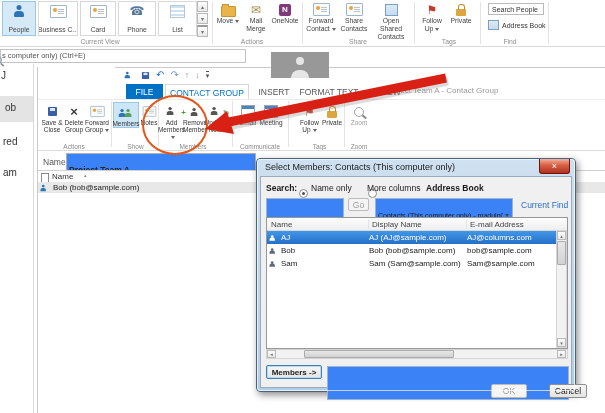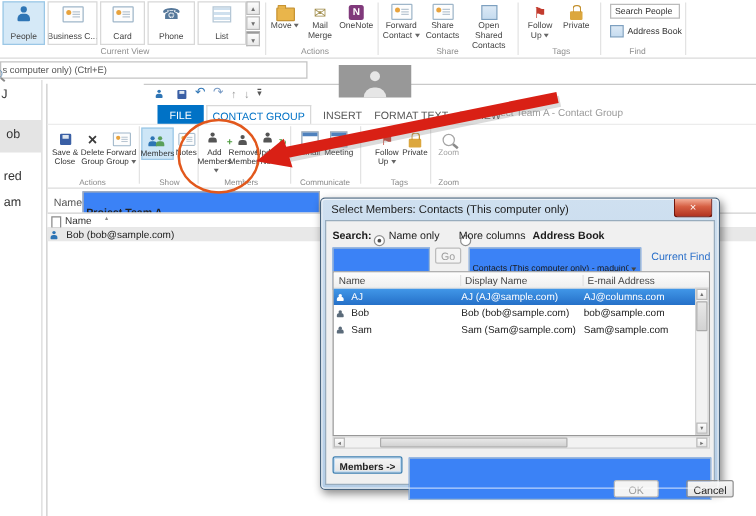--- a/index.html
+++ b/index.html
@@ -66,21 +66,21 @@
   .dlg:after{content:"";position:absolute;inset:0;border:1px solid rgba(255,255,255,.65);
              border-radius:3px;pointer-events:none}
   .dlgc{position:absolute;left:3px;right:3px;top:17px;bottom:3px;background:#f0f0f0;border:1px solid #98acbd}
   .dlgclose{position:absolute;top:0;right:5px;width:29px;height:14px;z-index:2;
             background:linear-gradient(#f5b09a,#d65f43 45%,#b13320);border:1px solid #70150b;border-top:none;
             border-radius:0 0 3px 3px;color:#fff;display:flex;align-items:center;justify-content:center;font-size:9px}
   .radio{display:inline-block;width:9px;height:9px;border:1px solid #8f8f8f;border-radius:50%;
          background:#fff;box-sizing:border-box;position:relative;vertical-align:-1px}
   .radio.on:after{content:"";position:absolute;inset:2px;border-radius:50%;background:#4c4c4c}
   .w7btn{background:linear-gradient(#f6f6f6,#e4e4e4);border:1px solid #8e8e8e;border-radius:2px;
-         font-size:8.5px;color:#222;display:flex;align-items:flex-end;justify-content:center;box-sizing:border-box}
+         font-size:8.5px;color:#222;display:flex;align-items:center;justify-content:center;box-sizing:border-box}
   .w7btn.disabled{background:#f4f4f4;border-color:#bcbcbc;color:#9d9d9d}
   .tinp{background:#3b82f6;border:1px solid #9ab5d3;box-sizing:border-box;font-size:8px;
         font-family:"Liberation Sans",sans-serif;padding:16px 2px}
   .drow{display:flex;height:13px;align-items:center;font-size:8px;color:#1a1a1a}
   .drow .c1{width:102px;display:flex;gap:3px;padding-left:3px;box-sizing:border-box}
   .drow .c2{width:98px}
   .drow .c3{flex:1}
   .drow.sel{background:linear-gradient(#4197e8,#2570c8);color:#fff}
   .sbar{background:#f2f2f2;border:1px solid #d5d5d5;box-sizing:border-box}
   .sbtn{background:linear-gradient(#fdfdfd,#e8e8e8);border:1px solid #b9b9b9;color:#707070;
@@ -211,21 +211,21 @@
   <div class="abs" style="left:0;top:49px;width:246px;height:14px;border:1px solid #c3c3c3;box-sizing:border-box;background:#fff">
     <span class="abs nw" style="left:1px;top:0;font-size:7.5px;color:#555;line-height:12px">s computer only) (Ctrl+E)</span>
     <span class="mag abs" style="right:8px;top:1px;transform:scale(.8);border-color:#6a93b8"></span>
   </div>
 
   <div class="abs" style="left:33px;top:64px;width:1px;height:349px;background:#d9d9d9"></div>
   <div class="abs" style="left:0;top:96px;width:33px;height:26px;background:#e4e4e4"></div>
   <div class="abs" style="left:1px;top:70px;font-size:10px;color:#333">J</div>
   <div class="abs" style="left:5px;top:102px;font-size:10px;color:#333">ob</div>
   <div class="abs" style="left:3px;top:136px;font-size:10px;color:#333">red</div>
-  <div class="abs" style="left:3px;top:157px;font-size:10px;color:#333">am</div>
+  <div class="abs" style="left:3px;top:167px;font-size:10px;color:#333">am</div>
 
   <div class="abs" style="left:271px;top:52px;width:58px;height:26px;background:#989898;z-index:2">
     <span class="abs" style="left:50%;top:5px;transform:translateX(-50%);width:8px;height:8px;border-radius:50%;background:#e6e6e6"></span>
     <span class="abs" style="left:50%;bottom:0;transform:translateX(-50%);width:18px;height:8px;border-radius:8px 8px 0 0;background:#e6e6e6"></span>
   </div>
 
   <div class="abs" style="left:115px;top:67px;width:490px;height:1px;background:#c9c9c9"></div>
   <div class="abs" style="left:37px;top:67px;width:1px;height:346px;background:#c9c9c9"></div>
 
   <div class="abs flx" style="left:124px;top:69px;gap:6px;align-items:center;height:12px">

